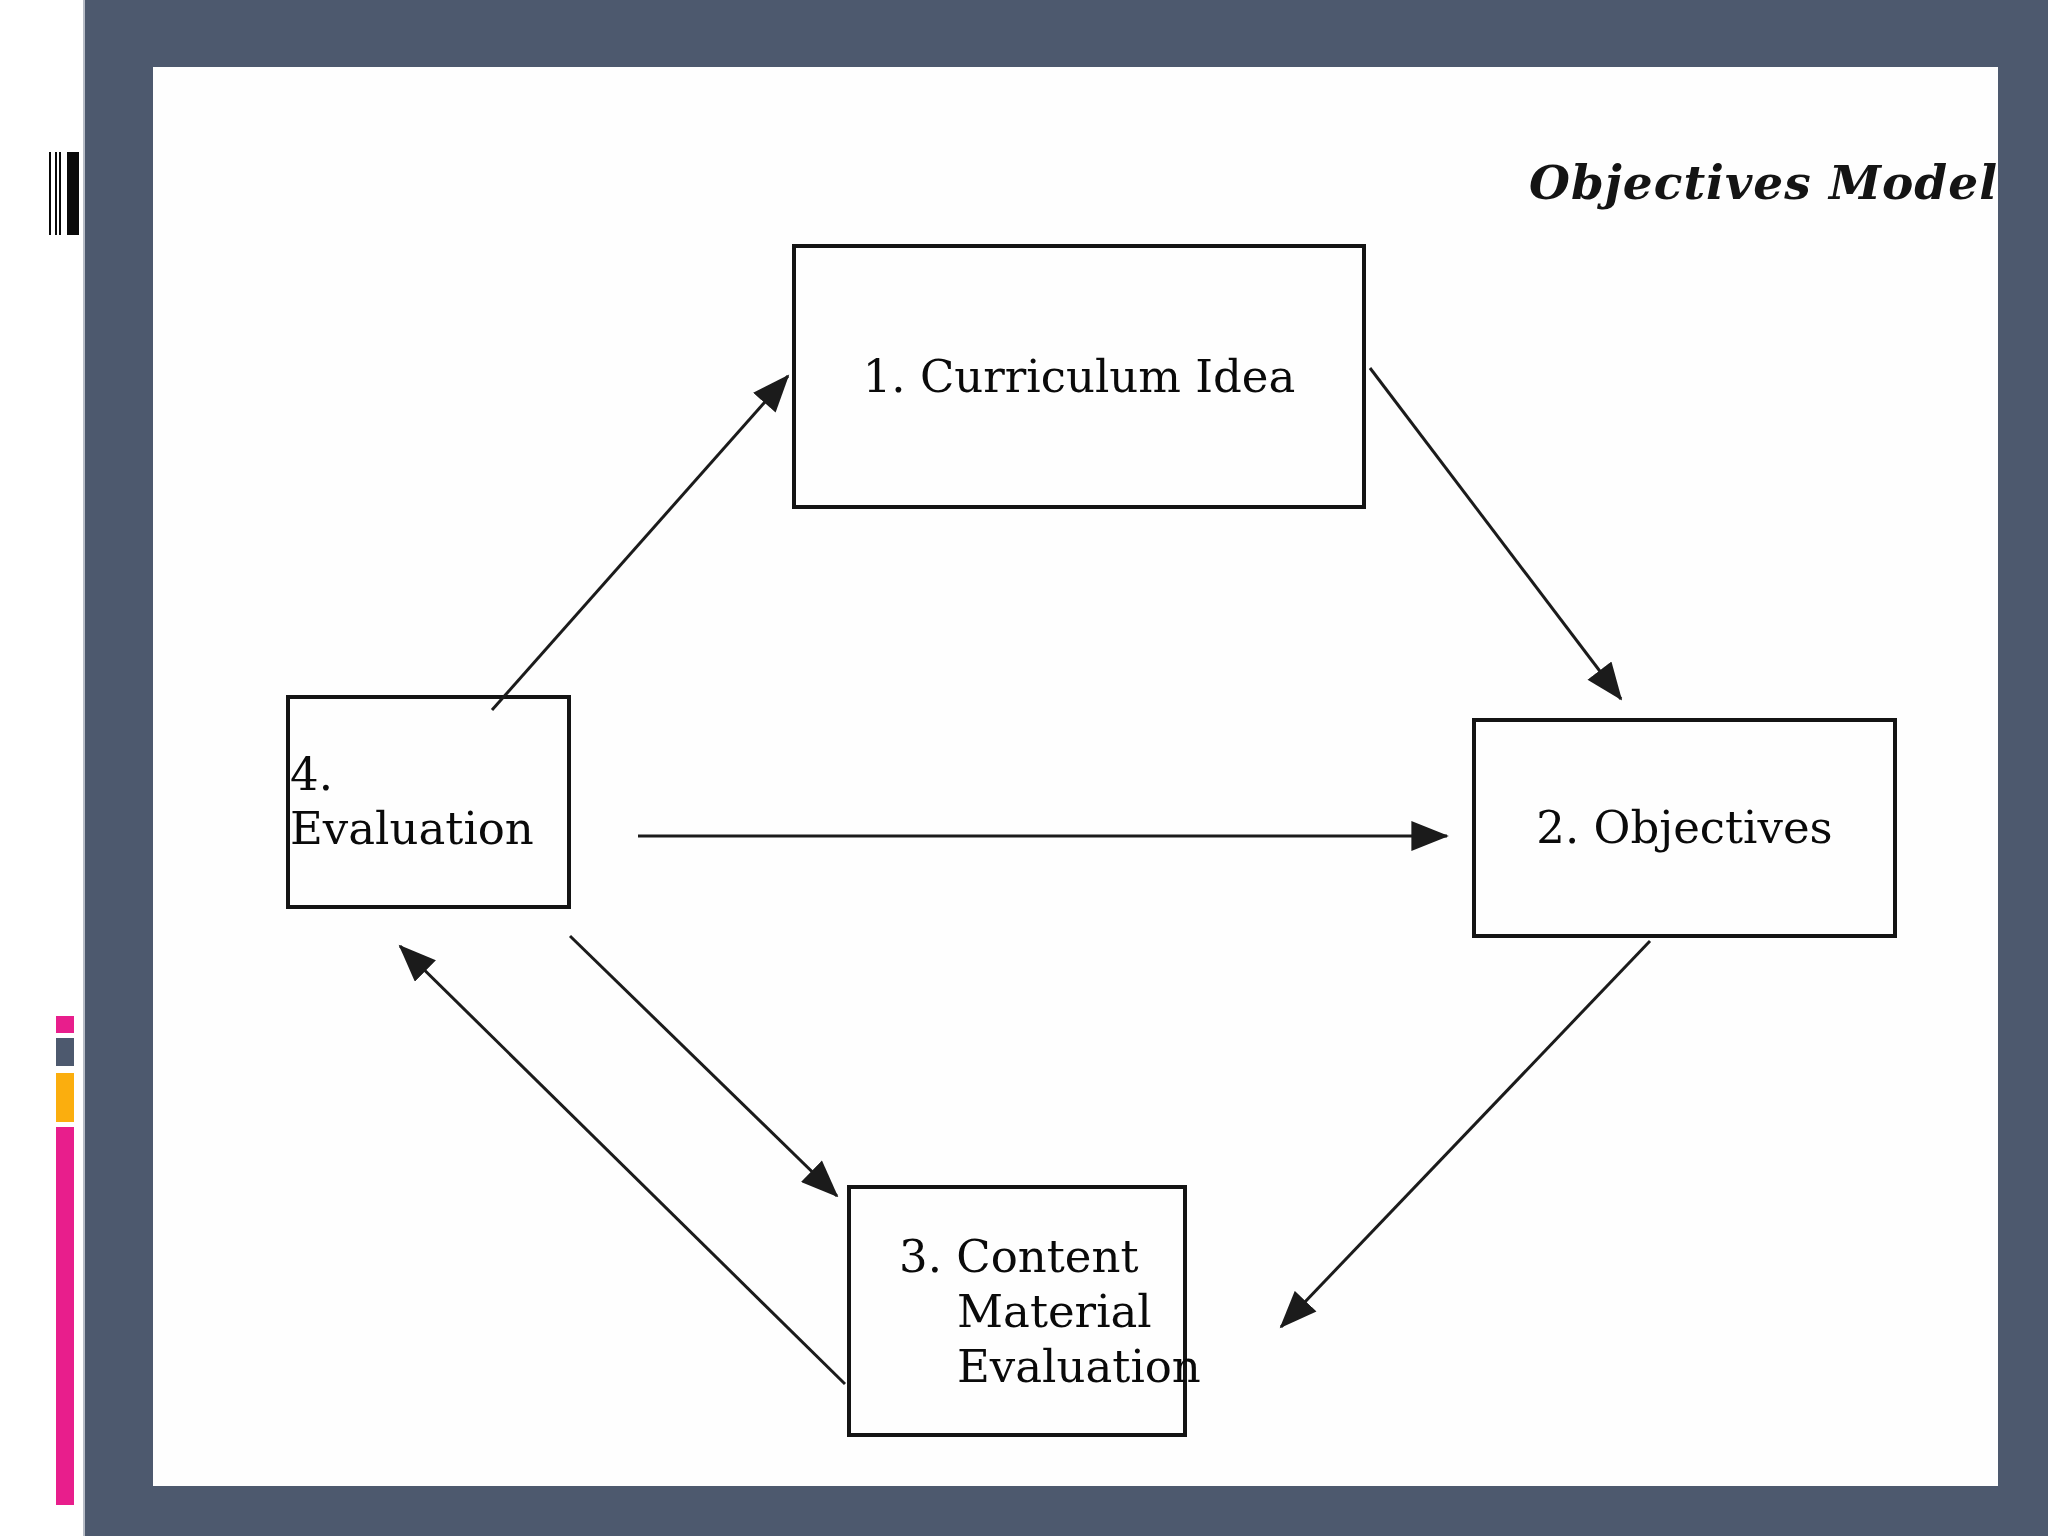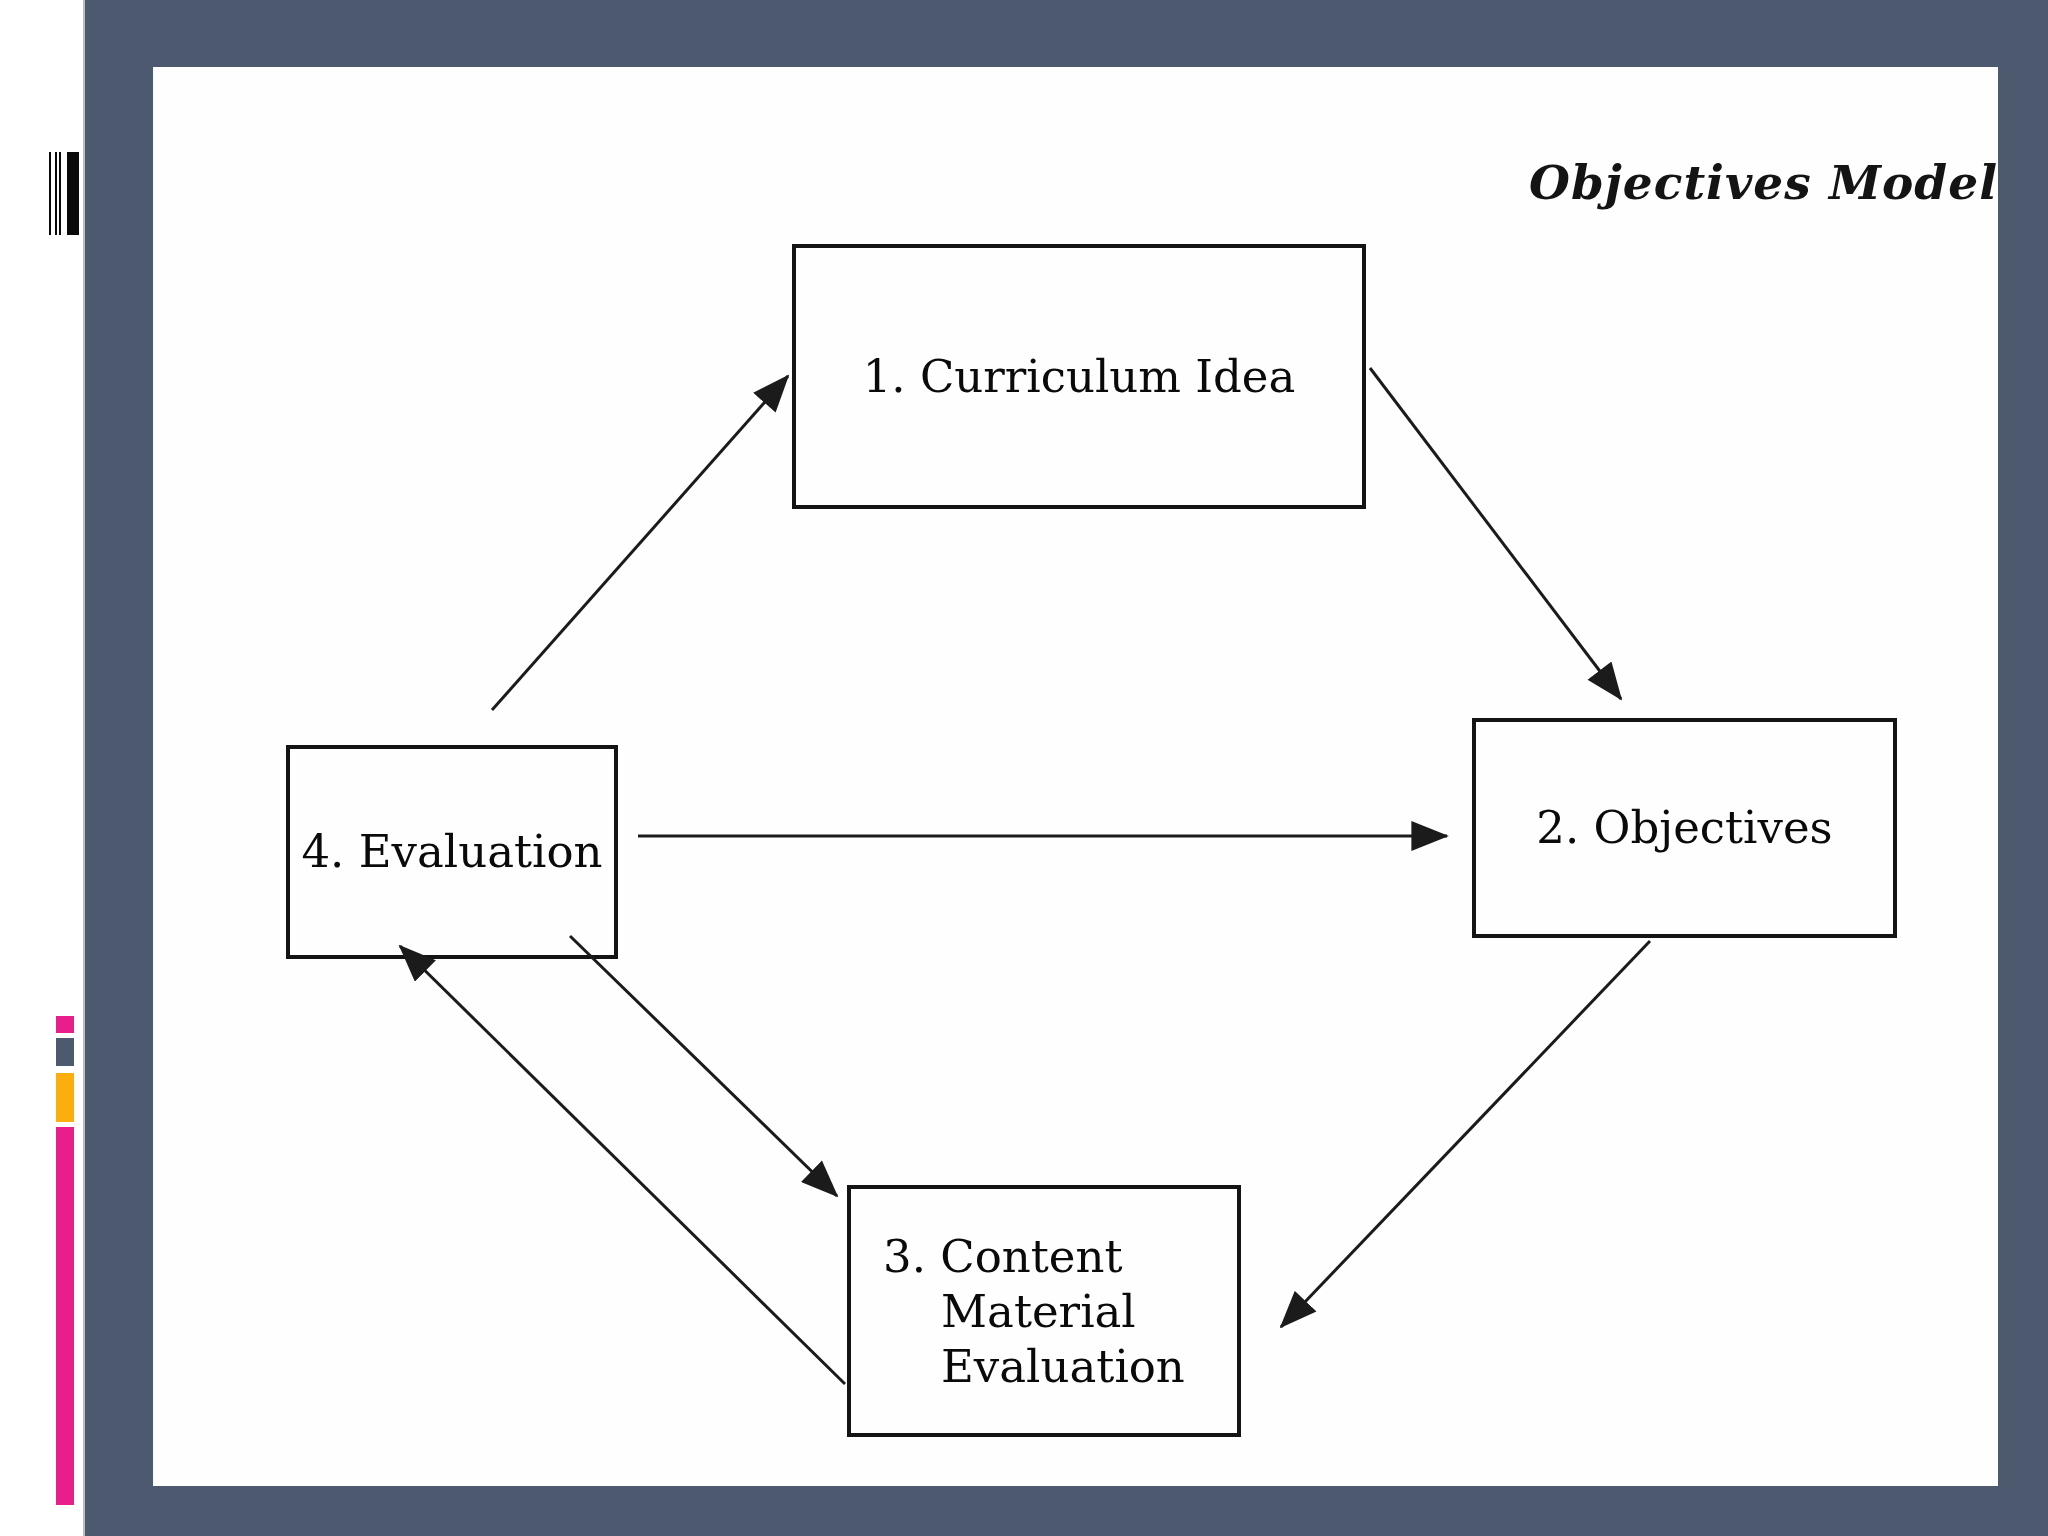--- a/index.html
+++ b/index.html
@@ -36,25 +36,25 @@
     position: absolute;
     border: 4px solid #141414;
     box-sizing: border-box;
     background: var(--slide-color, #FEFEFE);
     display: flex; align-items: center; justify-content: center;
     font-size: 45px; color: #0a0a0a;
     line-height: 1.2;
   }
   .node-1 { left: 639px;  top: 177px;  width: 574px; height: 265px; }
   .node-2 { left: 1304px; top: 651px;  width: 425px; height: 220px; margin-left: 15px; }
-  .node-4 { left: 133px;  top: 678px;  width: 332px; height: 214px; }
+  .node-4 { left: 133px;  top: 628px;  width: 285px; height: 214px; }
   .node-3 {
-    left: 694px; top: 1118px; width: 394px; height: 252px;
+    left: 694px; top: 1118px; width: 340px; height: 252px;
     flex-direction: column; align-items: flex-start; justify-content: center;
-    padding-left: 32px; line-height: 55px;
+    padding-left: 48px; line-height: 55px;
   }
   .node-3 .hang { padding-left: 58px; }
 
   .arrows {
     position: absolute; left: 0; top: 0; width: 2048px; height: 1536px;
     pointer-events: none;
   }
   .arrows line {
     stroke: var(--line-color, #1b1b1b);
     stroke-width: 3;

